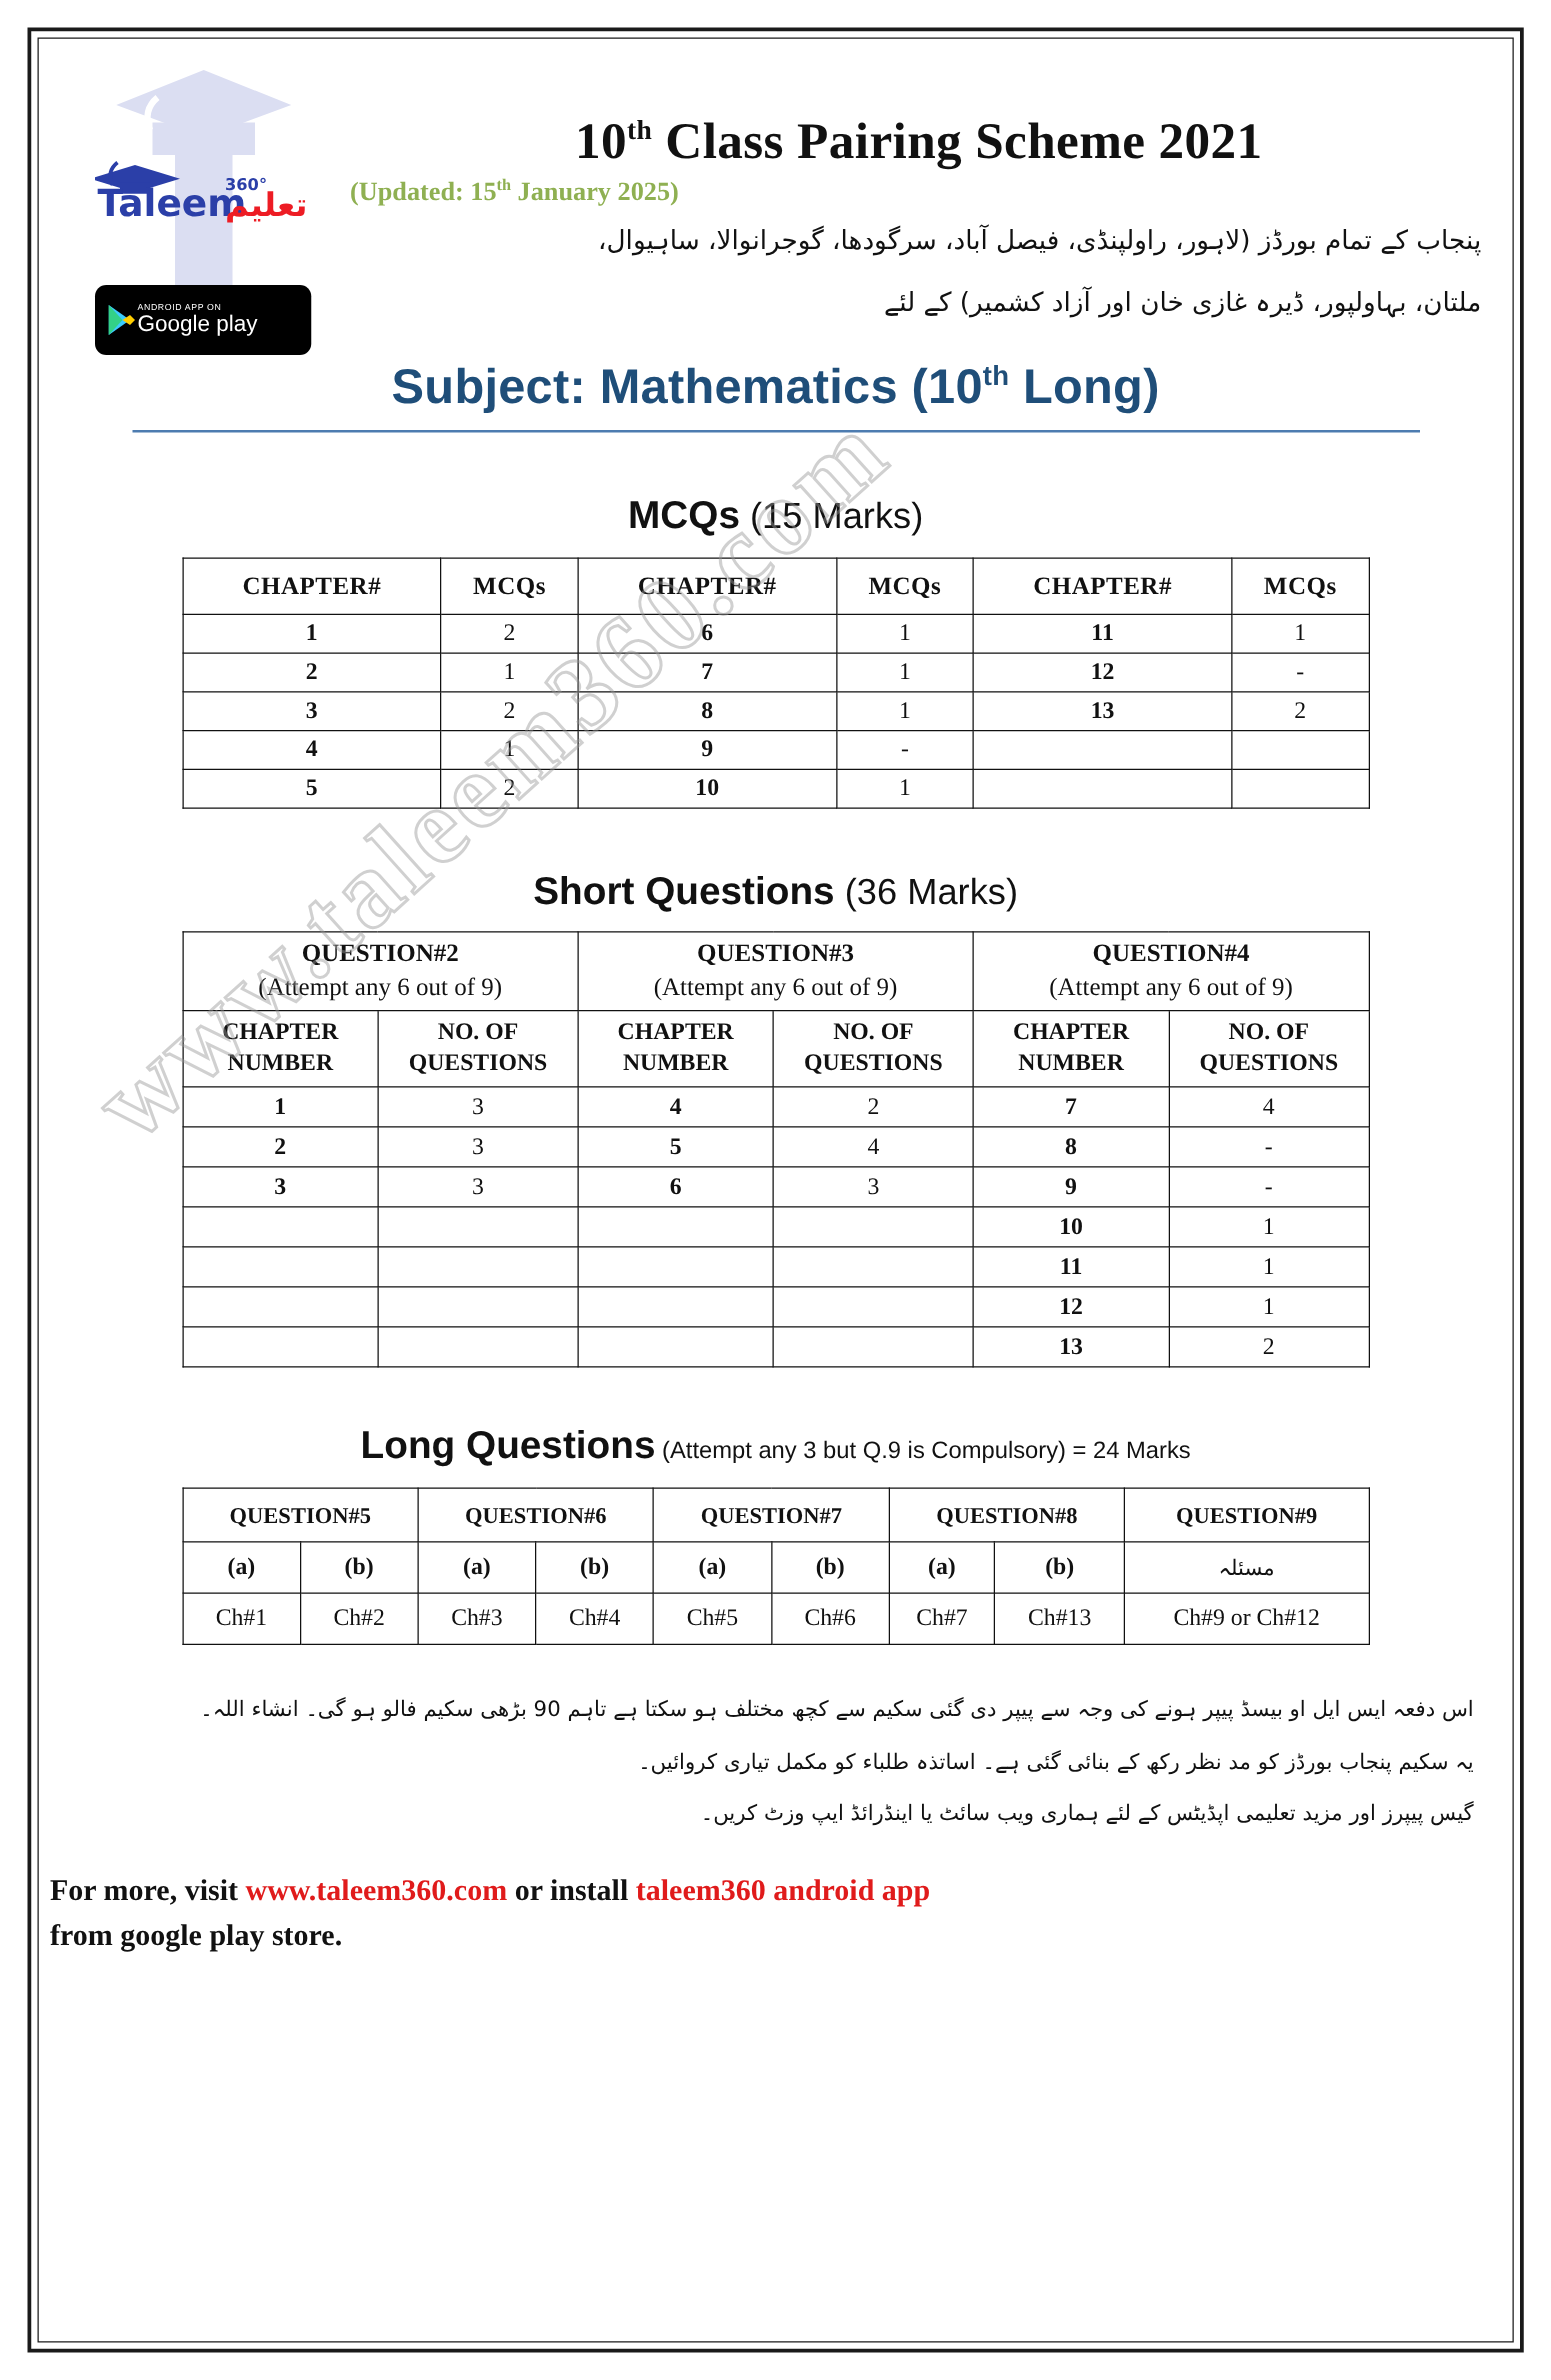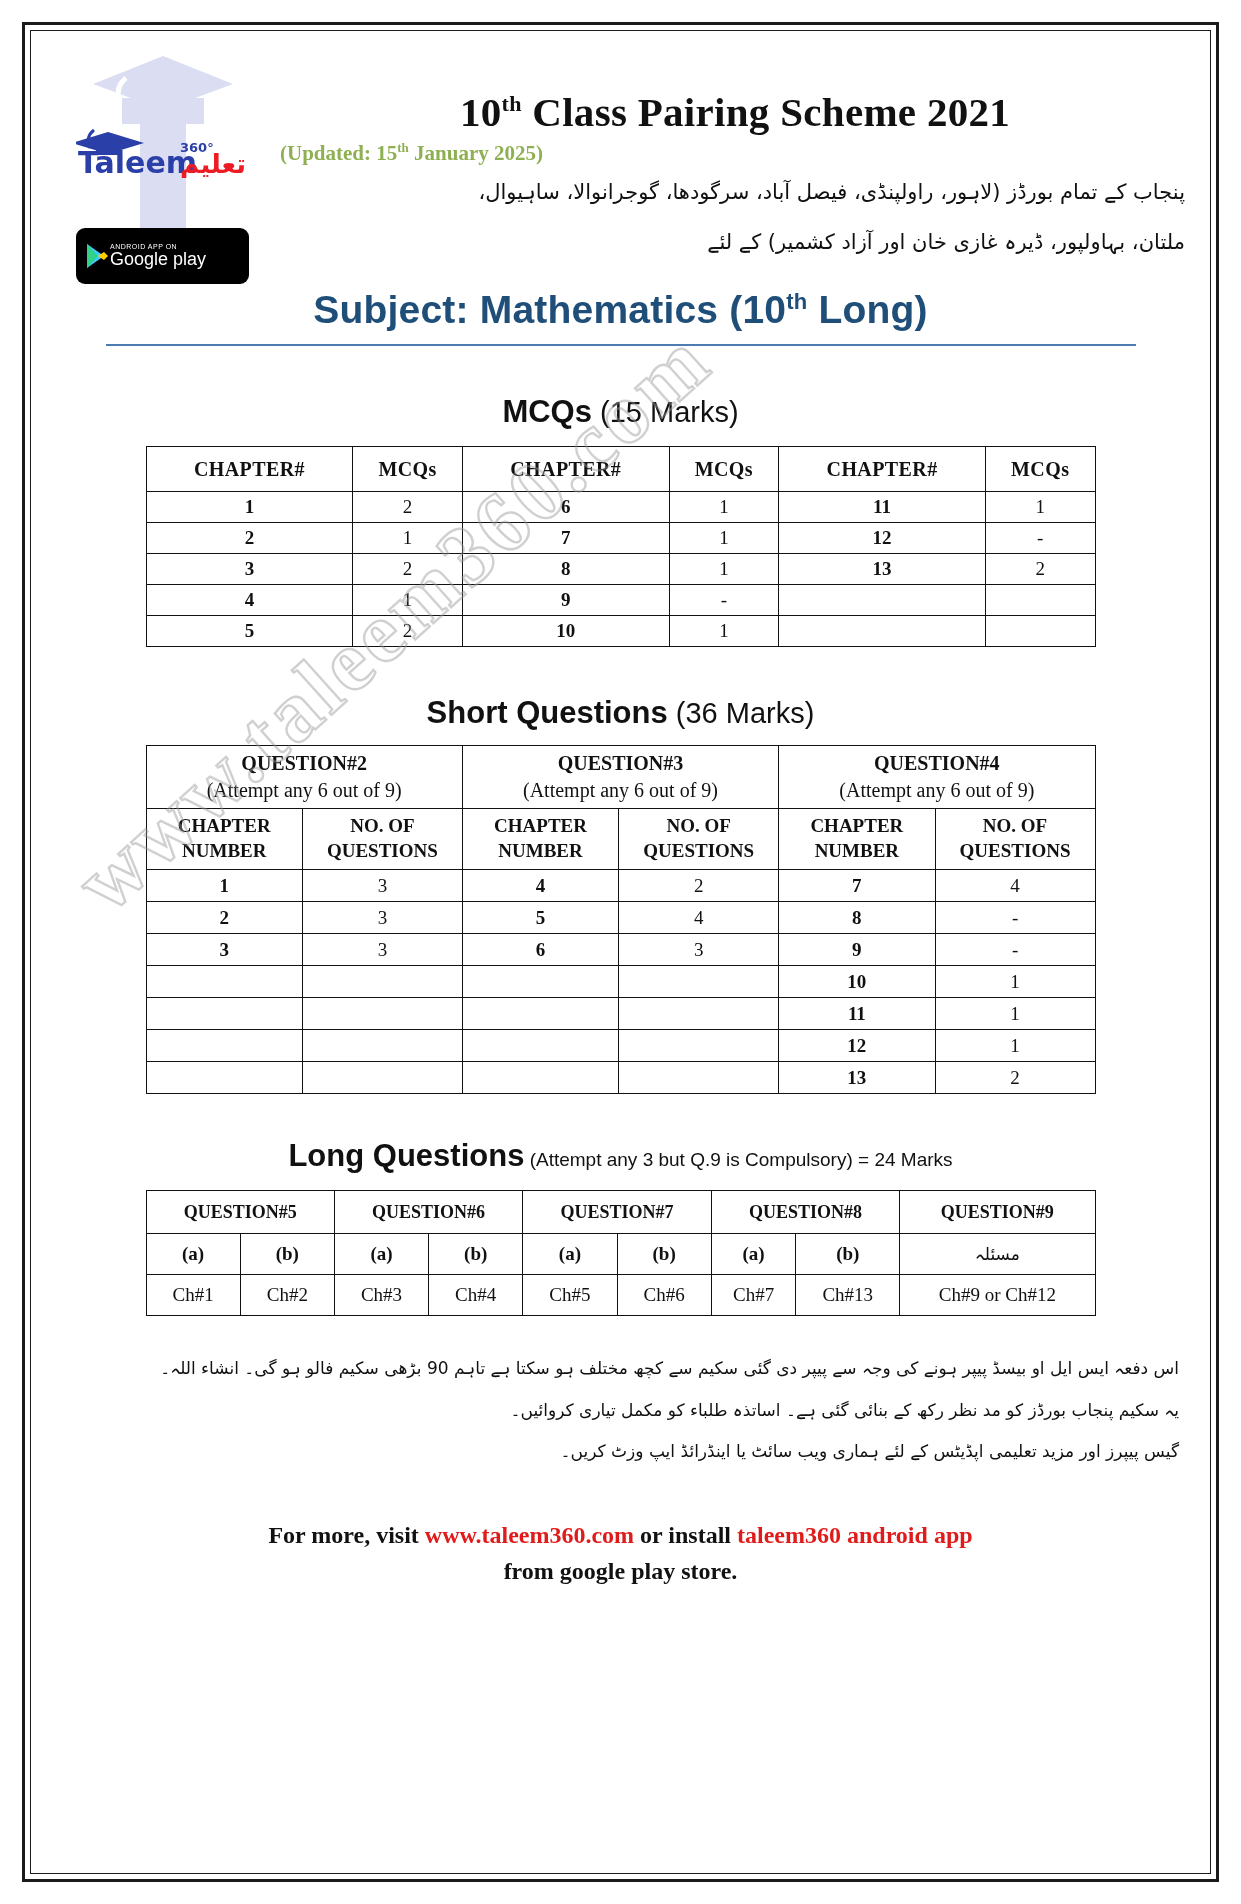--- a/index.html
+++ b/index.html
@@ -72,21 +72,21 @@
   .t-lq th{font-weight:bold;font-size:18px;height:42px;}
   .t-lq td{font-size:19px;height:40px;}
   .t-lq td.ab{font-weight:bold;font-size:19px;}
   .t-lq td.urdu{font-family:"DejaVu Sans",sans-serif;font-size:17px;}
 
   
   .notes{margin-top:40px;direction:rtl;text-align:right;padding-right:22px;}
   .notes div{font-family:"DejaVu Sans",sans-serif;font-size:17px;color:#111;margin-bottom:16px;line-height:1.5;}
 
   
-  .footer{margin-top:52px;text-align:center;font-family:"Liberation Serif",serif;
+  .footer{margin-top:30px;font-family:"Liberation Serif",serif;
     font-weight:bold;font-size:24px;color:#111;line-height:1.5;}
   .footer .red{color:#E01B1B;}
 </style>
 </head>
 <body>
 
 <div class="page-border"></div>
 <div class="page-border-inner"></div>
 
 <div class="content">

